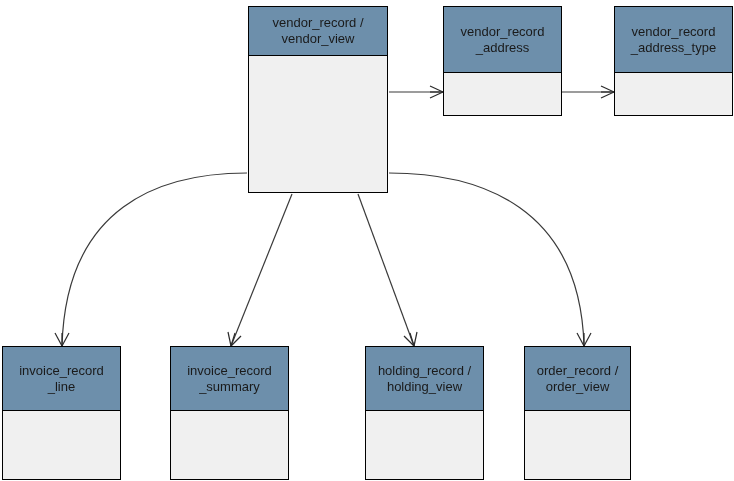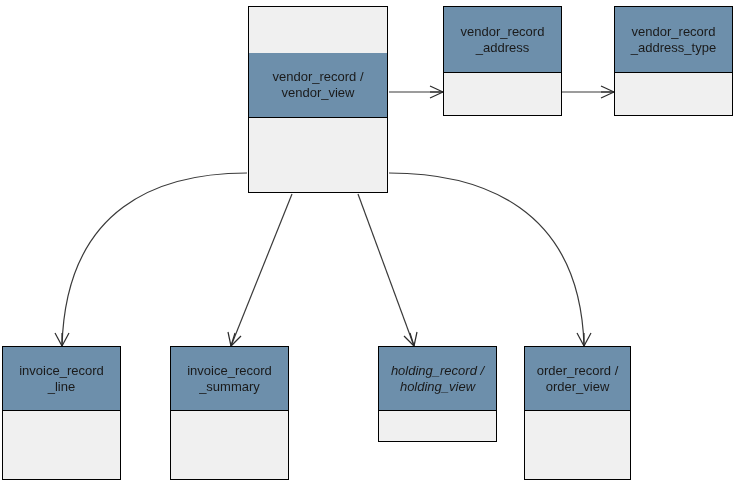--- a/index.html
+++ b/index.html
@@ -111,21 +111,21 @@
       <path d="M 389,173 C 482,173 580,208 584,346" fill="none" stroke="#3a3a3a" stroke-width="1.2"></path>
       <g fill="none" stroke="#2b2b2b" stroke-width="1.2">
         <path d="M 584,346 L 577,333"></path>
         <path d="M 584,346 L 584,333"></path>
         <path d="M 584,346 L 591,333"></path>
       </g>
     </g>
   </svg>
 
   <div class="entity" style="left:248px; top:6px; width:140px; height:187px;">
-    <div class="entity-header" style="height:65px;margin-top:46px;">vendor_record /
+    <div class="entity-header" style="height:49px;">vendor_record /
 vendor_view</div>
     <div class="entity-body"></div>
   </div>
 
   <div class="entity" style="left:443px; top:6px; width:119px; height:110px;">
     <div class="entity-header" style="height:66px;">vendor_record
 _address</div>
     <div class="entity-body"></div>
   </div>
 
@@ -140,21 +140,21 @@
 _line</div>
     <div class="entity-body"></div>
   </div>
 
   <div class="entity" style="left:170px; top:346px; width:119px; height:134px;">
     <div class="entity-header" style="height:64px;">invoice_record
 _summary</div>
     <div class="entity-body"></div>
   </div>
 
-  <div class="entity" style="left:378px; top:346px; width:119px; height:96px;font-style:italic;">
+  <div class="entity" style="left:365px; top:346px; width:119px; height:134px;">
     <div class="entity-header" style="height:64px;">holding_record /
 holding_view</div>
     <div class="entity-body"></div>
   </div>
 
   <div class="entity" style="left:524px; top:346px; width:107px; height:134px;">
     <div class="entity-header" style="height:64px;">order_record /
 order_view</div>
     <div class="entity-body"></div>
   </div>

